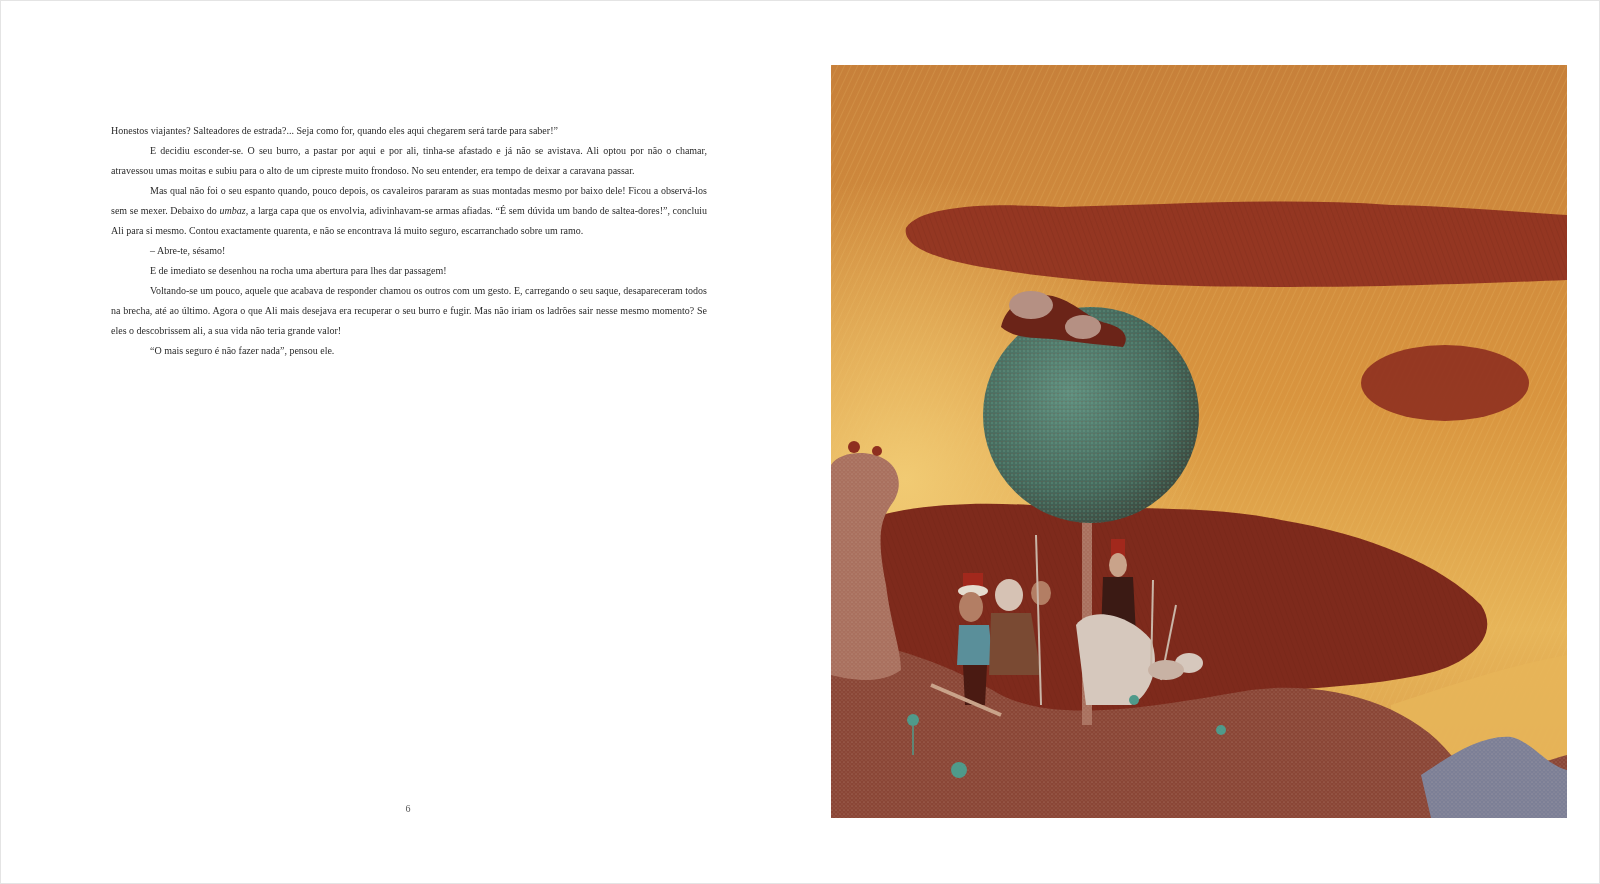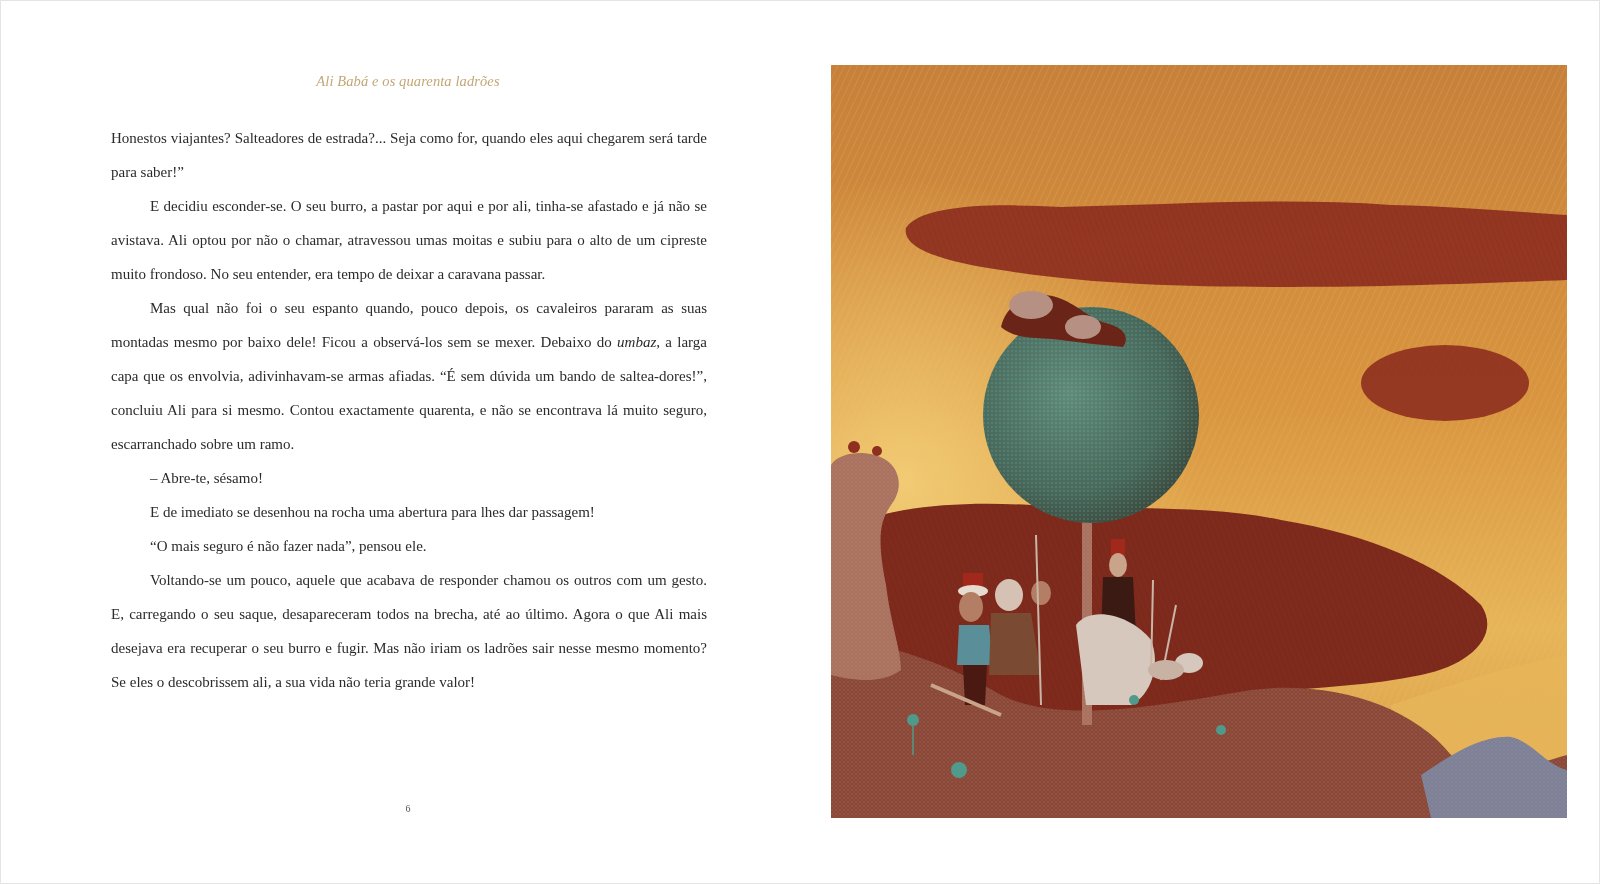--- a/index.html
+++ b/index.html
@@ -12,51 +12,50 @@
     border: 1px solid #e4e4e4;
   }
   .left-page { position: absolute; left: 0; top: 0; width: 800px; height: 884px; }
   .running-head {
     position: absolute; left: 110px; width: 596px; top: 73px;
     text-align: center; font-style: italic; font-size: 14.5px; color: #c2a777;
     letter-spacing: 0.1px;
   }
   .body-text {
     position: absolute; left: 111px; top: 121px; width: 596px;
-    font-size: 15px; line-height: 34px; color: #2b2b2b;
+    font-size: 10px; line-height: 20px; color: #2b2b2b;
   }
   .body-text p { margin: 0; text-align: justify; text-align-last: left; hyphens: manual; }
   .body-text p.indent { text-indent: 39px; }
   .body-text p.dialogue { text-indent: 39px; }
   .page-number {
     position: absolute; left: 398px; top: 803px; width: 20px; text-align: center;
     font-size: 10px; color: #555;
   }
   .illustration {
     position: absolute; left: 831px; top: 65px; width: 736px; height: 753px; overflow: hidden;
     background: #c98a3e;
   }
   .illustration svg { display: block; }
 </style>
 </head>
 <body>
 
 <div class="spread-border"></div>
 
 <div class="left-page">
-  <div class="running-head">Ali Babá e os quarenta ladrões</div>
 
   <div class="body-text">
     <p>Honestos viajantes? Salteadores de estrada?... Seja como for, quando eles aqui chegarem será tarde para saber!”</p>
     <p class="indent">E decidiu esconder-se. O seu burro, a pastar por aqui e por ali, tinha-se afastado e já não se avistava. Ali optou por não o chamar, atravessou umas moitas e subiu para o alto de um cipreste muito frondoso. No seu entender, era tempo de deixar a caravana passar.</p>
     <p class="indent"><span>Mas qual não foi o seu espanto quando, pouco depois, os cavaleiros pararam as suas montadas mesmo por baixo dele! Ficou a observá-los sem se mexer. Debaixo do </span><em>umbaz</em><span>, a larga capa que os envolvia, adivinhavam-se armas afiadas. “É sem dúvida um bando de saltea-dores!”, concluiu Ali para si mesmo. Contou exactamente quarenta, e não se encontrava lá muito seguro, escarranchado sobre um ramo.</span></p>
     <p class="dialogue">– Abre-te, sésamo!</p>
     <p class="indent">E de imediato se desenhou na rocha uma abertura para lhes dar passagem!</p>
+    <p class="indent">Voltando-se um pouco, aquele que acabava de responder chamou os outros com um gesto. E, carregando o seu saque, desapareceram todos na brecha, até ao último. Agora o que Ali mais desejava era recuperar o seu burro e fugir. Mas não iriam os ladrões sair nesse mesmo momento? Se eles o descobrissem ali, a sua vida não teria grande valor!</p>
     <p class="indent">“O mais seguro é não fazer nada”, pensou ele.</p>
-    <p class="indent">Voltando-se um pouco, aquele que acabava de responder chamou os outros com um gesto. E, carregando o seu saque, desapareceram todos na brecha, até ao último. Agora o que Ali mais desejava era recuperar o seu burro e fugir. Mas não iriam os ladrões sair nesse mesmo momento? Se eles o descobrissem ali, a sua vida não teria grande valor!</p>
   </div>
 
   <div class="page-number">6</div>
 </div>
 
 <div class="illustration">
   <svg width="736" height="753" viewBox="0 0 736 753" xmlns="http://www.w3.org/2000/svg">
     <defs>
       <linearGradient id="skyGrad" x1="0" y1="0" x2="0" y2="1">
         <stop offset="0" stop-color="#c7803a"></stop>

